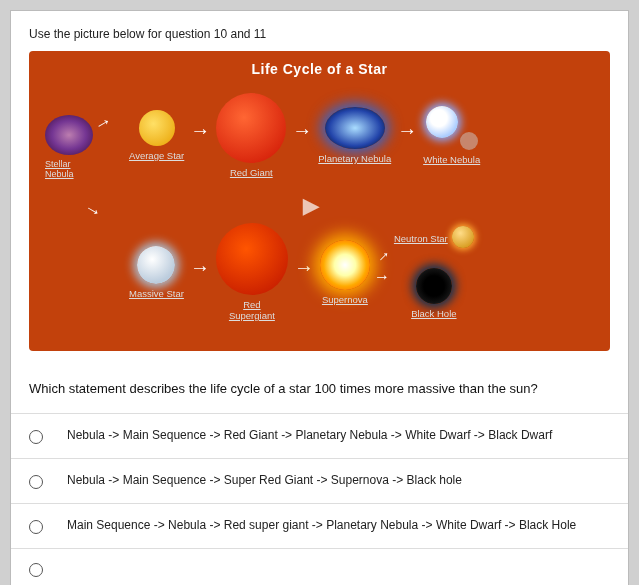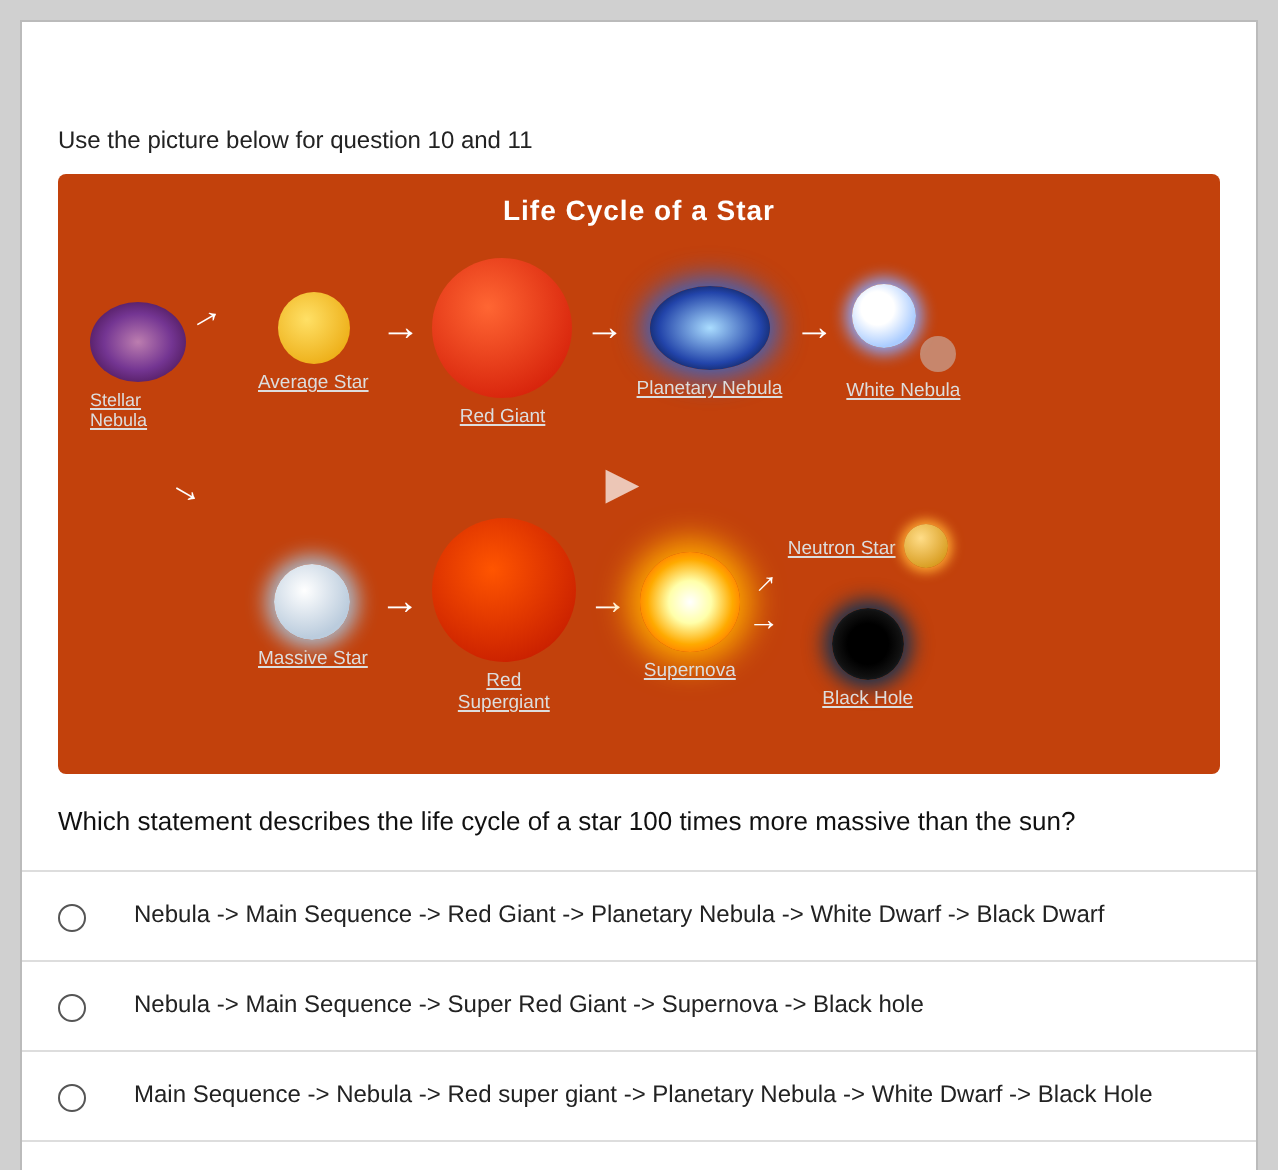--- a/index.html
+++ b/index.html
@@ -16,21 +16,20 @@
     .page {
       background: #fff;
       width: 619px;
       padding: 16px 18px 20px 18px;
       border: 1px solid #bbb;
     }
     .instructions {
       font-size: 12px;
       color: #222;
       margin-bottom: 10px;
-      margin-top: 36px;
     }
     .diagram-container {
       background: #c2410c;
       border-radius: 4px;
       padding: 10px 12px 14px 12px;
       position: relative;
       height: 300px;
       overflow: hidden;
     }
     .diagram-title {
@@ -108,21 +107,21 @@
       box-shadow: 0 0 10px 4px #113355;
     }
     .arrow {
       color: #fff;
       font-size: 20px;
       margin: 0 2px;
       align-self: center;
       margin-bottom: 18px;
     }
     .question-section {
-      margin-top: 14px;
+      margin-top: 28px;
     }
     .question-text {
       font-size: 13px;
       color: #111;
       margin-bottom: 14px;
       line-height: 1.5;
     }
     .option {
       display: flex;
       align-items: flex-end;

